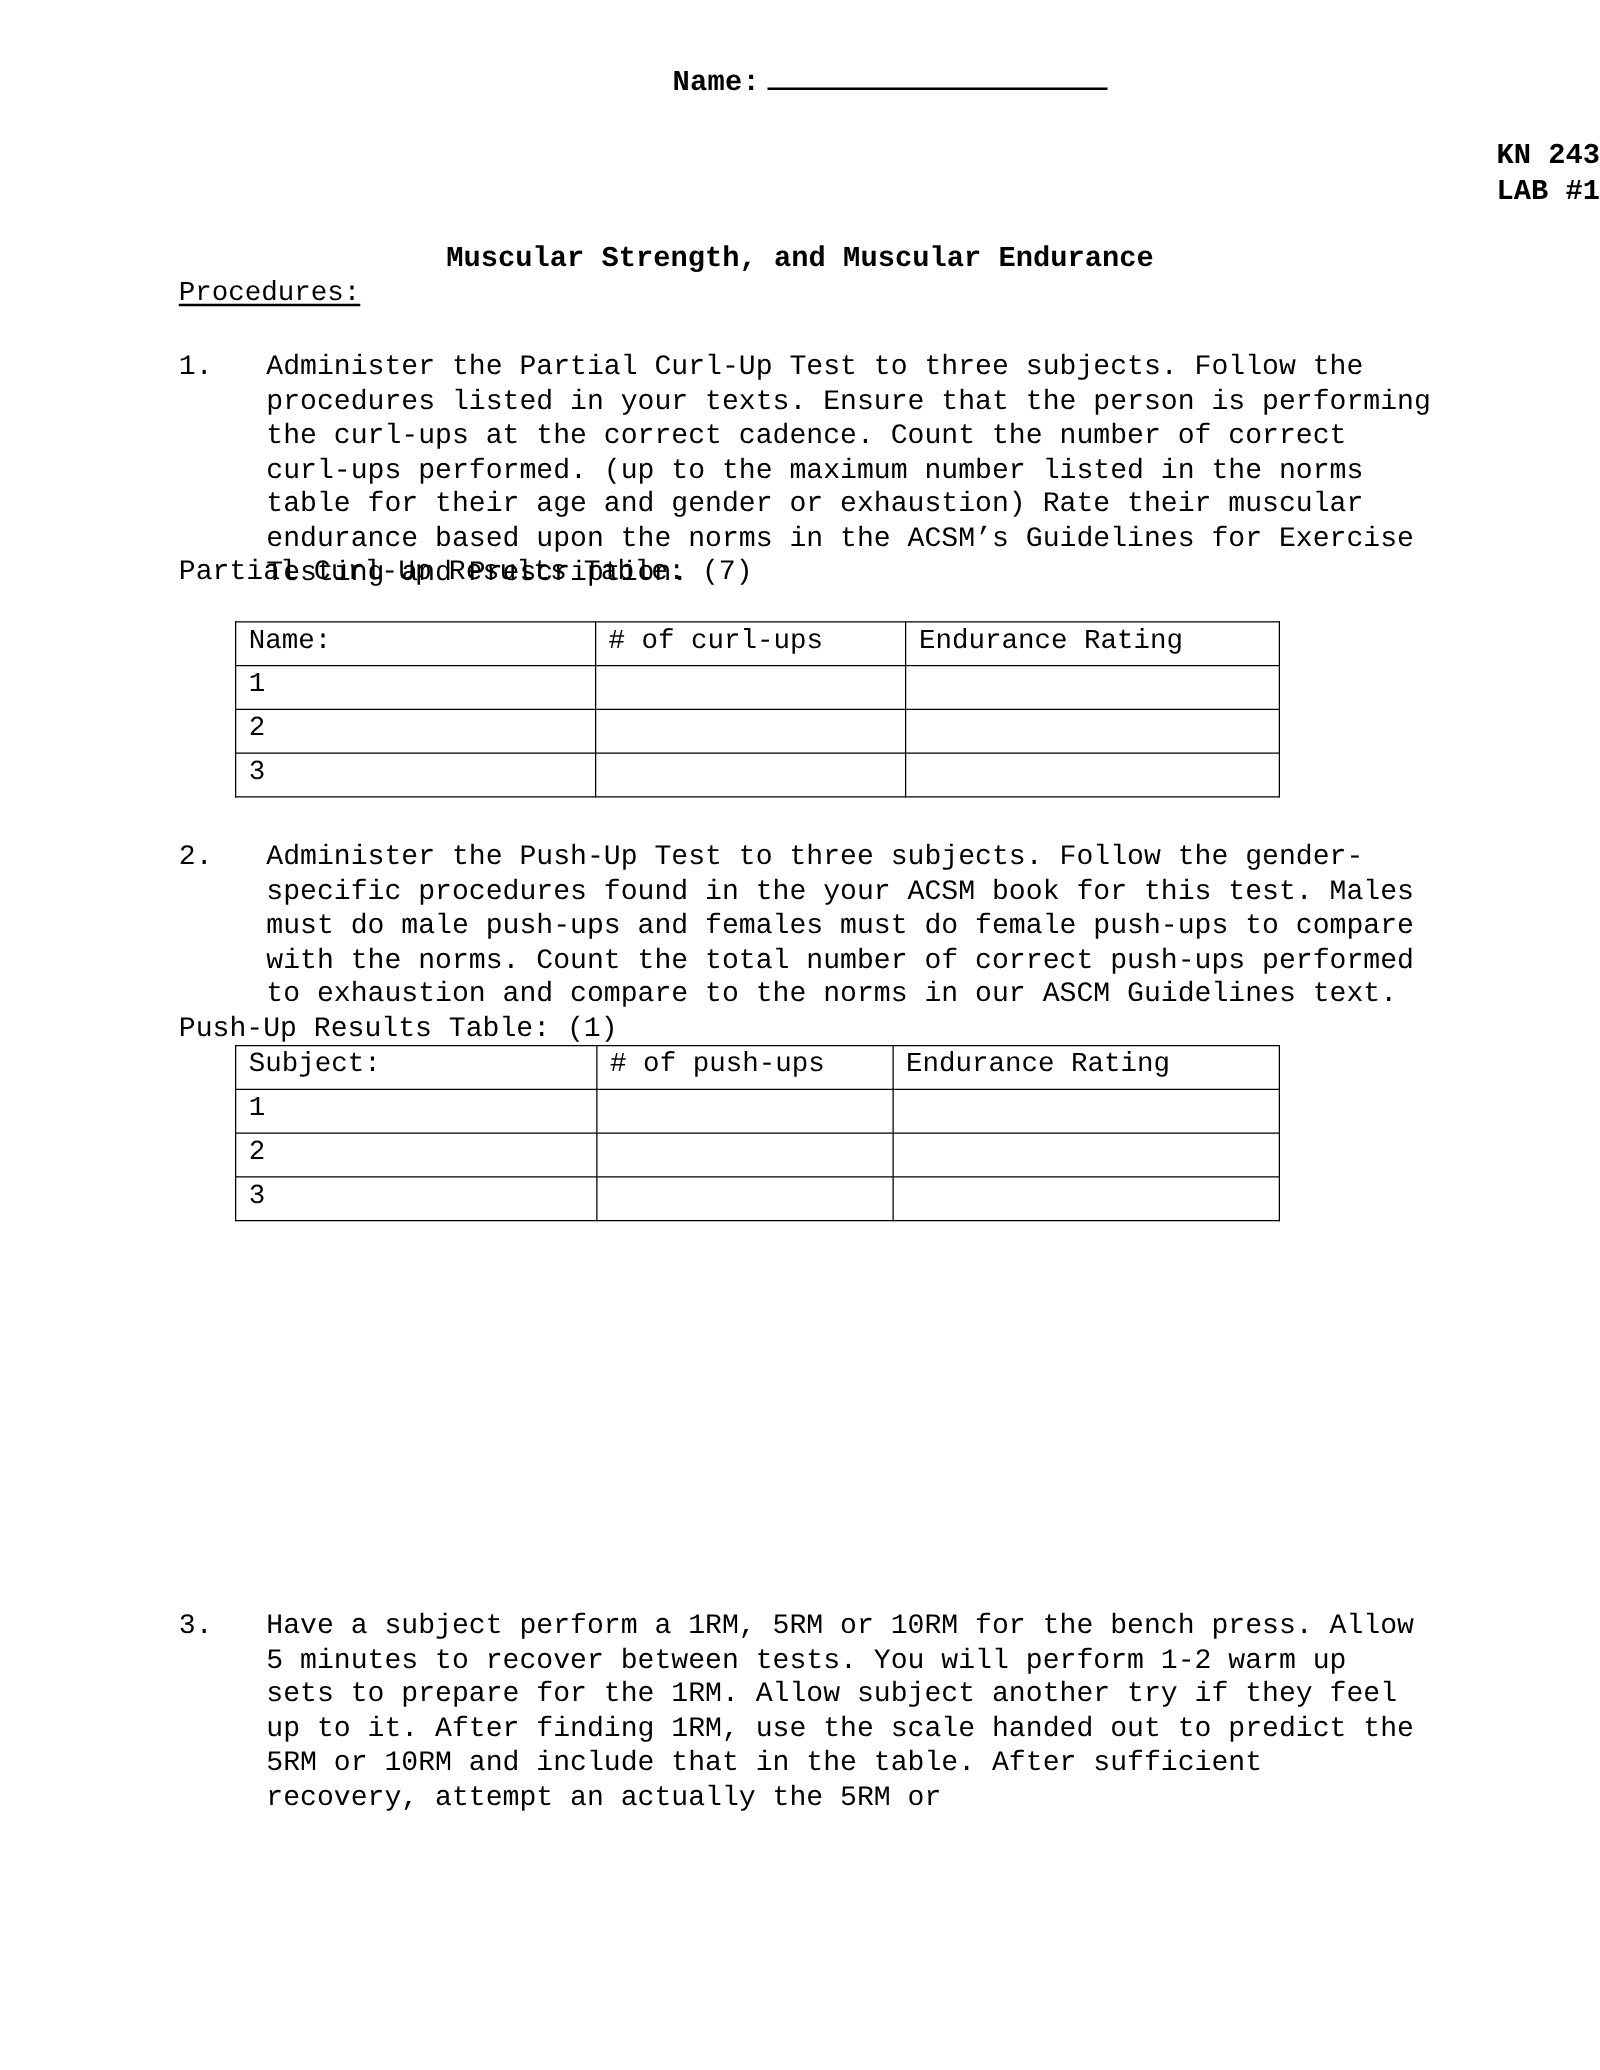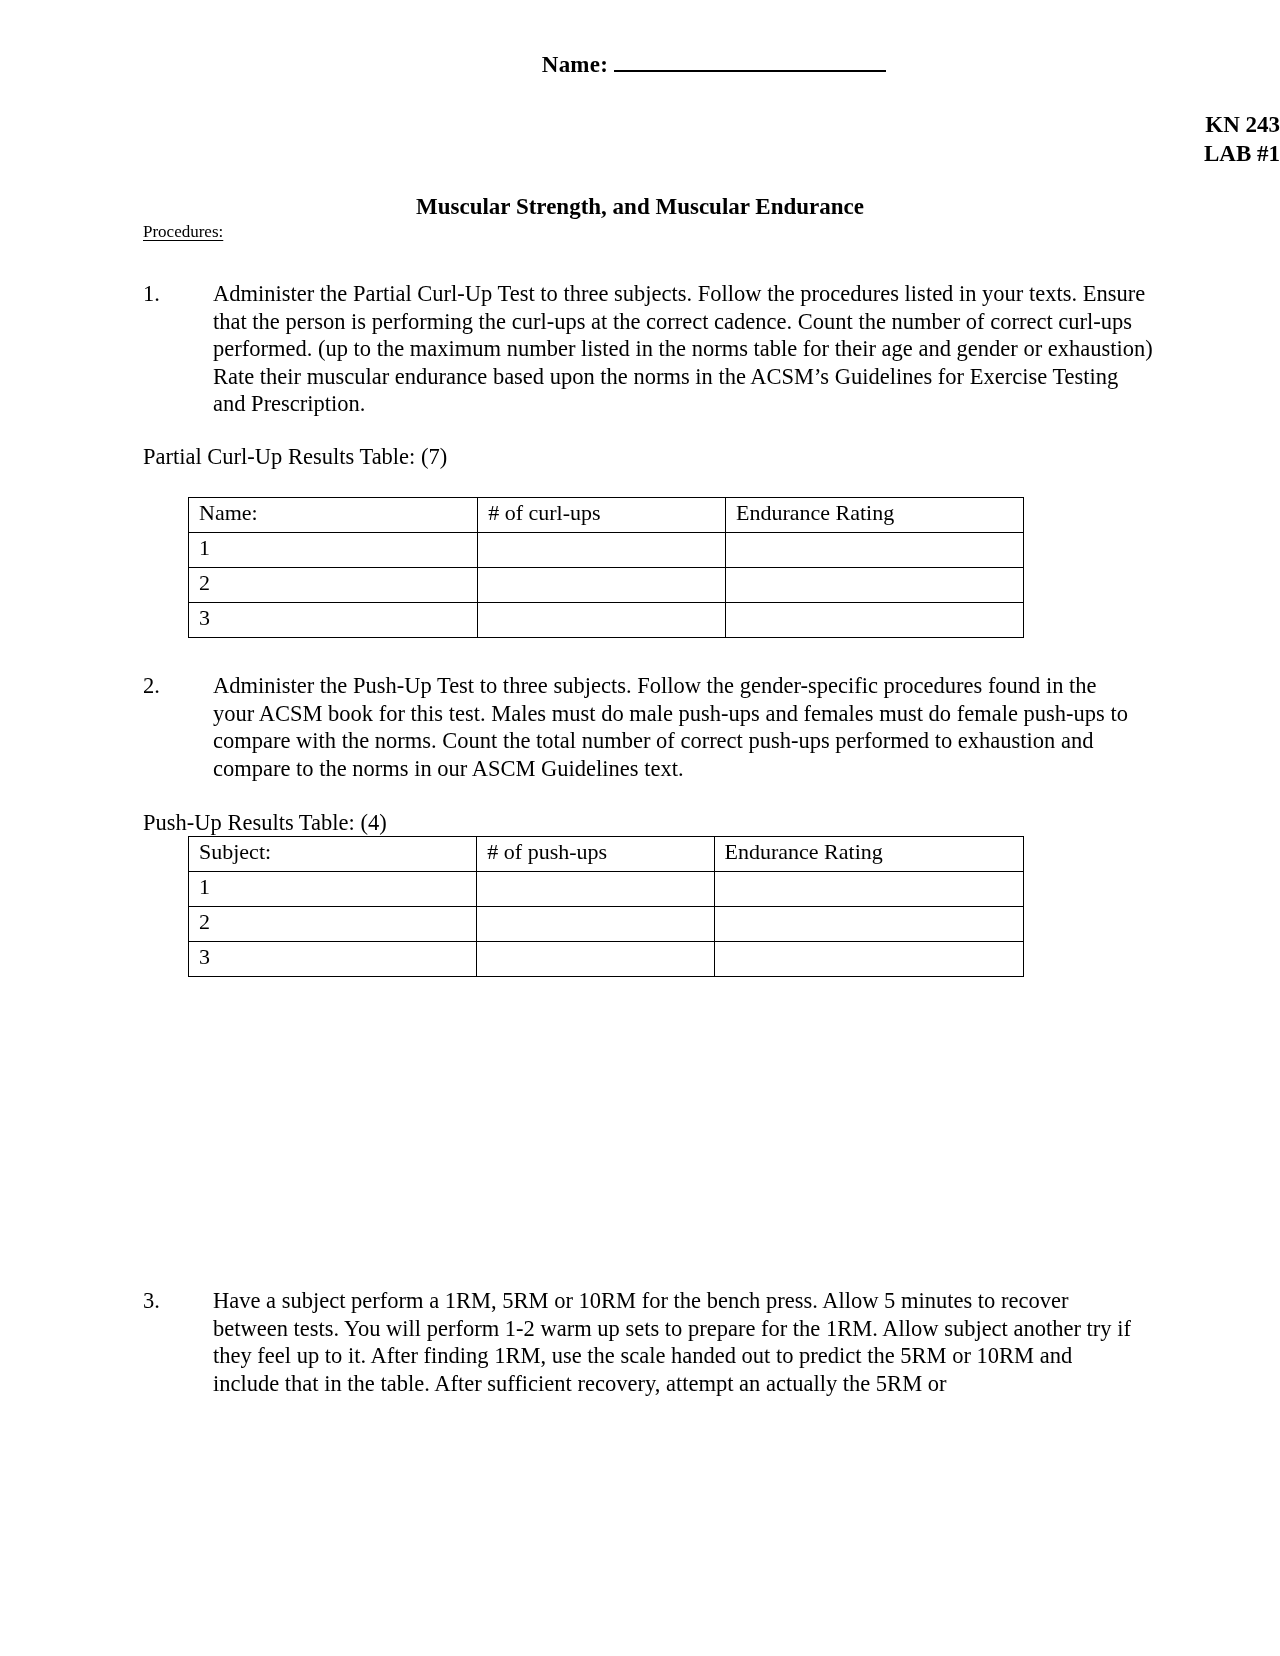--- a/index.html
+++ b/index.html
@@ -14,20 +14,21 @@
     color: #000000;
     position: relative;
     overflow: hidden;
   }
   .page {
     width: 1024px;
     height: 1656px;
     position: relative;
     box-sizing: border-box;
     padding: 0;
+    font-family: Liberation Mono, monospace;
   }
 
   
   .name-row {
     position: absolute;
     top: 52px;
     right: 138px;
     display: flex;
     align-items: baseline;
     font-weight: bold;
@@ -64,21 +65,21 @@
     text-align: center;
     font-weight: bold;
     font-size: 23px;
   }
 
   
   .procedures-heading {
     position: absolute;
     top: 222px;
     left: 143px;
-    font-size: 17px;
+    font-size: 22px;
     text-decoration: underline;
     text-underline-offset: 3px;
   }
 
   
   .numbered-item {
     position: absolute;
     display: flex;
     font-size: 22.5px;
     line-height: 27.5px;
@@ -181,21 +182,21 @@
         <td class="col-c"></td>
       </tr>
     </tbody>
   </table>
 
   <div class="numbered-item" id="item-2">
     <div class="num">2.</div>
     <div class="body">Administer the Push-Up Test to three subjects. Follow the gender-specific procedures found in the your ACSM book for this test.  Males must do male push-ups and females must do female push-ups to compare with the norms. Count the total number of correct push-ups performed to exhaustion and compare to the norms in our ASCM Guidelines text.</div>
   </div>
 
-  <div class="table-caption" id="caption-2">Push-Up Results Table: (4)</div>
+  <div class="table-caption" id="caption-2">Push-Up Results Table: (1)</div>
 
   <table class="results-table" id="table-2">
     <tbody>
       <tr>
         <td class="col-a">Subject:</td>
         <td class="col-b"># of push-ups</td>
         <td class="col-c">Endurance Rating</td>
       </tr>
       <tr>
         <td class="col-a">1</td>

